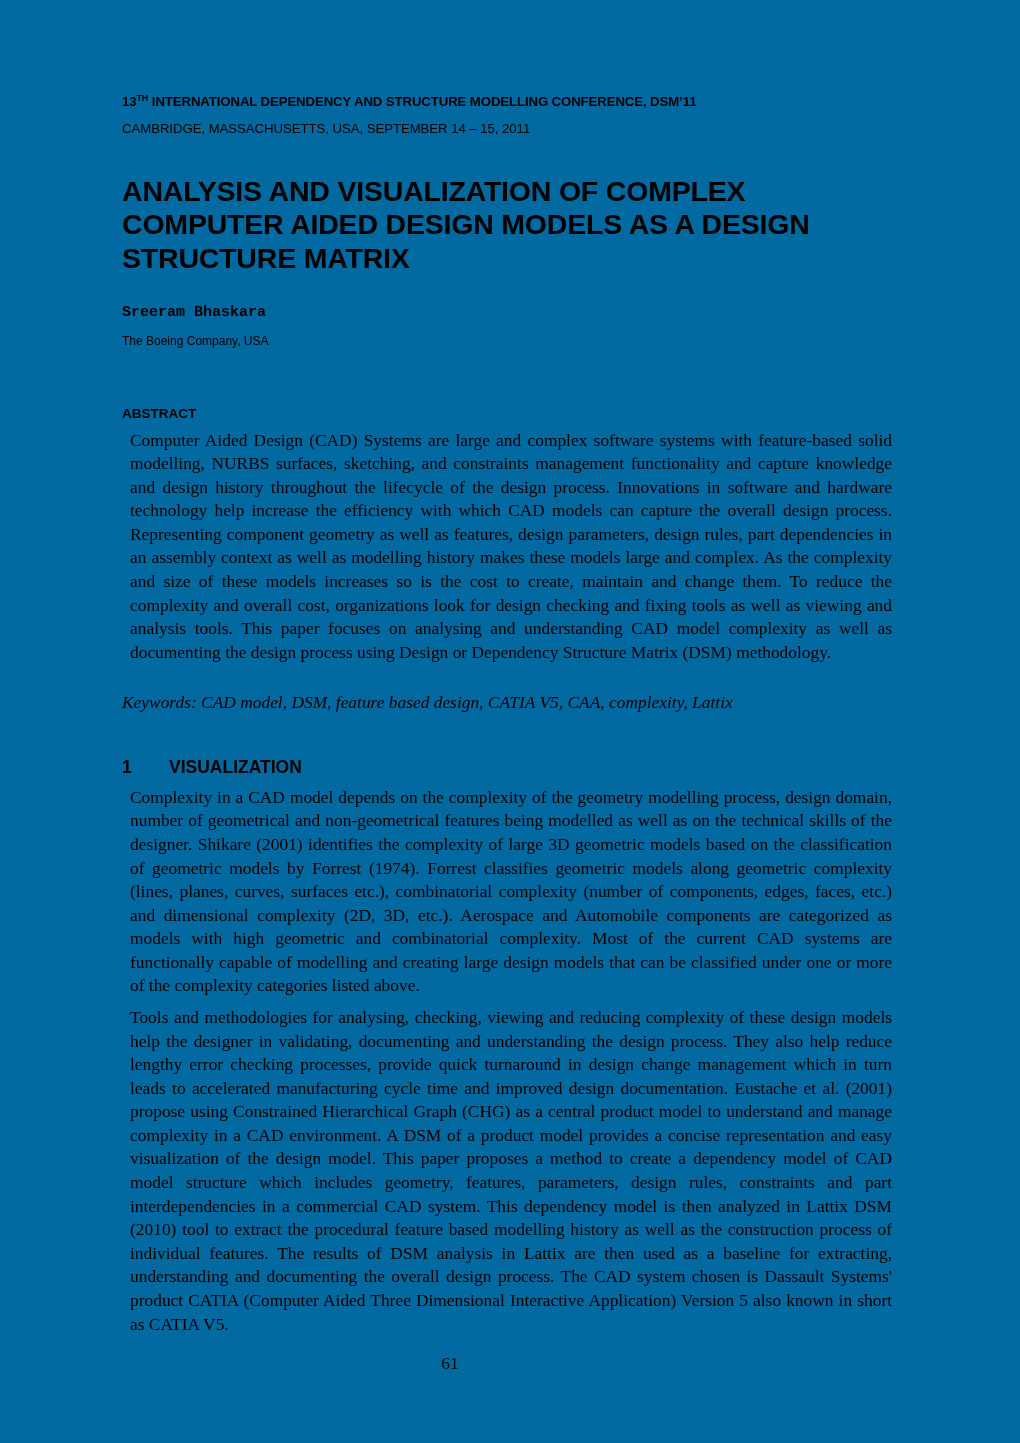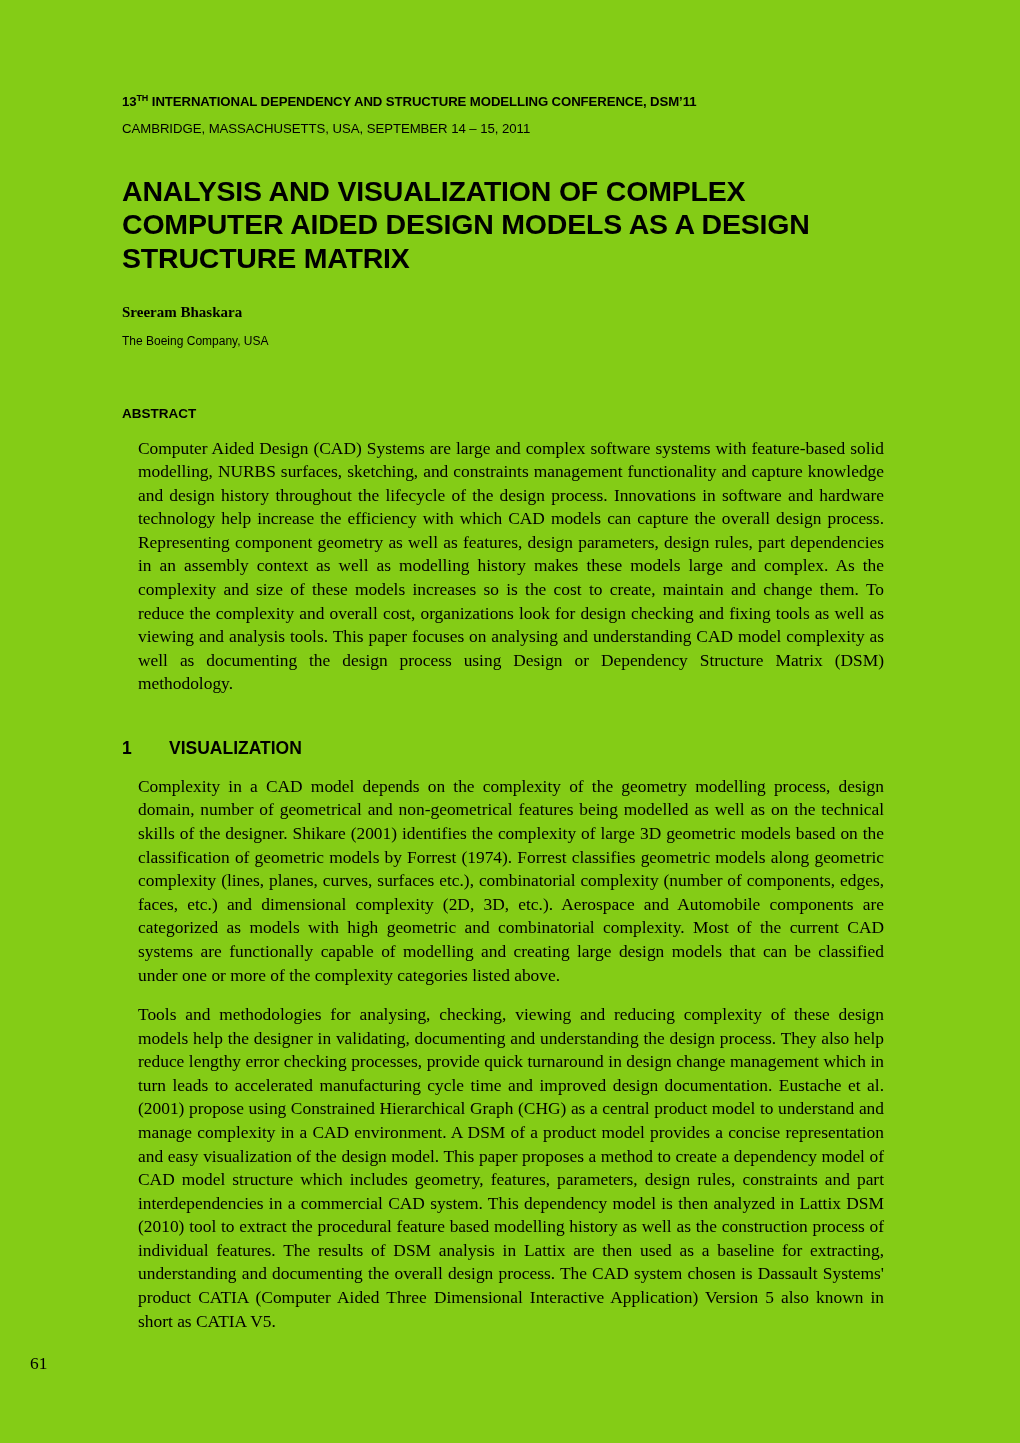--- a/index.html
+++ b/index.html
@@ -4,21 +4,21 @@
 <style>
   html, body {
     margin: 0;
     padding: 0;
     background: #ffffff;
   }
   .page {
     position: relative;
     width: 1020px;
     height: 1443px;
-    background: #84cc16;
+    background: #0369a1;
     overflow: hidden;
     box-sizing: border-box;
   }
   .content {
     position: absolute;
     left: 122px;
     top: 94px;
     width: 778px;
   }
 
@@ -55,21 +55,21 @@
     font-weight: bold;
     font-size: 28.5px;
     line-height: 1.18;
     letter-spacing: -0.2px;
     margin-top: 38px;
     color: #000000;
   }
 
   
   .author-name {
-    font-family: Liberation Serif, serif;
+    font-family: Liberation Mono, monospace;
     font-weight: bold;
     font-size: 15px;
     margin-top: 28px;
     color: #000000;
   }
   .author-affil {
     font-family: "Liberation Sans", sans-serif;
     font-weight: normal;
     font-size: 12px;
     margin-top: 13px;
@@ -82,21 +82,21 @@
     font-weight: bold;
     font-size: 13.5px;
     margin-top: 58px;
     color: #000000;
   }
   p.body-text {
     font-family: "Liberation Serif", serif;
     font-size: 17.4px;
     line-height: 1.355;
     text-align: justify;
-    margin: 16px;
+    margin: 8px;
     color: #000000;
     hyphens: none;
   }
   .abstract-body {
     margin-top: 2px;
   }
   .keywords {
     font-family: "Liberation Serif", serif;
     font-style: italic;
     font-size: 17.4px;
@@ -120,25 +120,24 @@
   }
   .para-gap-1 { margin-top: 4px; }
   .para-gap-2 { margin-top: 50px; }
 
   
   .page-number {
     position: absolute;
     left: 0;
     top: 1353px;
     width: 900px;
-    text-align: left;
+    text-align: center;
     font-family: "Liberation Serif", serif;
     font-size: 17.4px;
     color: #000000;
-    padding-left: 30px;
   }
 </style>
 </head>
 <body>
 
 <div class="page">
 
   <div class="content">
 
     <div class="runhead">
@@ -147,20 +146,21 @@
     </div>
 
     <h1 class="doc-title">ANALYSIS AND VISUALIZATION OF COMPLEX COMPUTER AIDED DESIGN MODELS AS A DESIGN STRUCTURE MATRIX</h1>
 
     <div class="author-name">Sreeram Bhaskara</div>
     <div class="author-affil">The Boeing Company, USA</div>
 
     <div class="abstract-head">ABSTRACT</div>
     <p class="body-text abstract-body">Computer Aided Design (CAD) Systems are large and complex software systems with feature-based solid modelling, NURBS surfaces, sketching, and constraints management functionality and capture knowledge and design history throughout the lifecycle of the design process. Innovations in software and hardware technology help increase the efficiency with which CAD models can capture the overall design process. Representing component geometry as well as features, design parameters, design rules, part dependencies in an assembly context as well as modelling history makes these models large and complex. As the complexity and size of these models increases so is the cost to create, maintain and change them. To reduce the complexity and overall cost, organizations look for design checking and fixing tools as well as viewing and analysis tools. This paper focuses on analysing and understanding CAD model complexity as well as documenting the design process using Design or Dependency Structure Matrix (DSM) methodology.</p>
 
+    <div class="keywords">Keywords: CAD model, DSM, feature based design, CATIA V5, CAA, complexity, Lattix</div>
 
     <div class="section-head">
       <span class="section-num">1</span>
       <span>VISUALIZATION</span>
     </div>
 
     <p class="body-text para-gap-1">Complexity in a CAD model depends on the complexity of the geometry modelling process, design domain, number of geometrical and non-geometrical features being modelled as well as on the technical skills of the designer. Shikare (2001) identifies the complexity of large 3D geometric models based on the classification of geometric models by Forrest (1974). Forrest classifies geometric models along geometric complexity (lines, planes, curves, surfaces etc.), combinatorial complexity (number of components, edges, faces, etc.) and dimensional complexity (2D, 3D, etc.). Aerospace and Automobile components are categorized as models with high geometric and combinatorial complexity. Most of the current CAD systems are functionally capable of modelling and creating large design models that can be classified under one or more of the complexity categories listed above.</p>
     <p class="body-text para-gap-2">Tools and methodologies for analysing, checking, viewing and reducing complexity of these design models help the designer in validating, documenting and understanding the design process. They also help reduce lengthy error checking processes, provide quick turnaround in design change management which in turn leads to accelerated manufacturing cycle time and improved design documentation. Eustache et al. (2001) propose using Constrained Hierarchical Graph (CHG) as a central product model to understand and manage complexity in a CAD environment. A DSM of a product model provides a concise representation and easy visualization of the design model. This paper proposes a method to create a dependency model of CAD model structure which includes geometry, features, parameters, design rules, constraints and part interdependencies in a commercial CAD system. This dependency model is then analyzed in Lattix DSM (2010) tool to extract the procedural feature based modelling history as well as the construction process of individual features. The results of DSM analysis in Lattix are then used as a baseline for extracting, understanding and documenting the overall design process. The CAD system chosen is Dassault Systems' product CATIA (Computer Aided Three Dimensional Interactive Application) Version 5 also known in short as CATIA V5.</p>
 
   </div>

